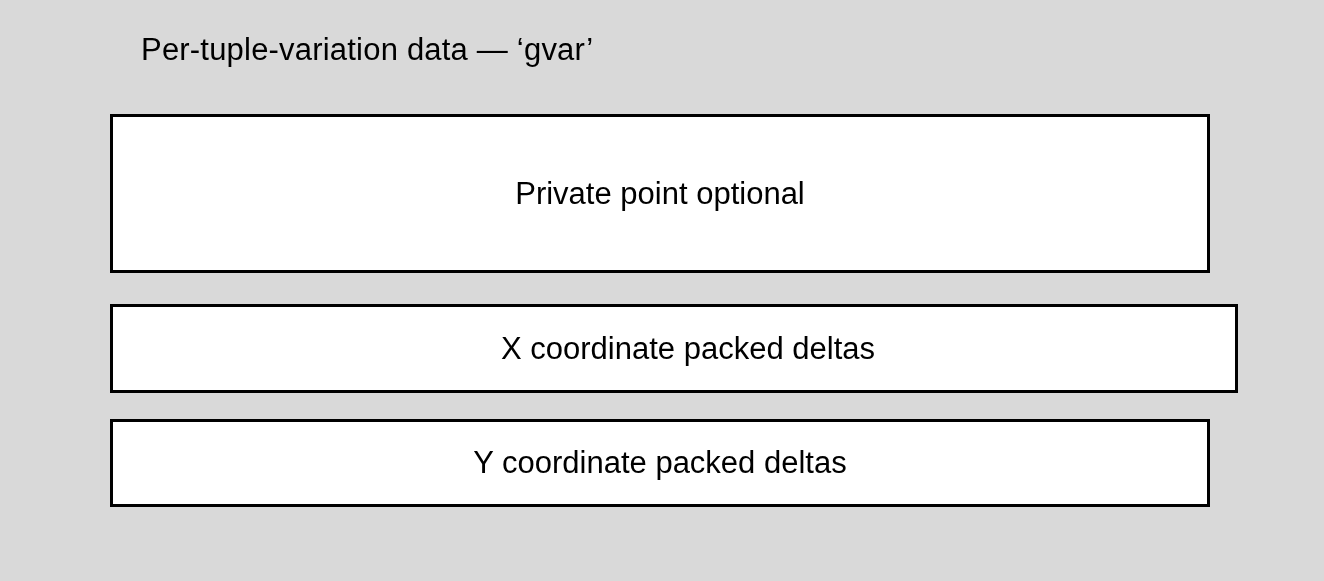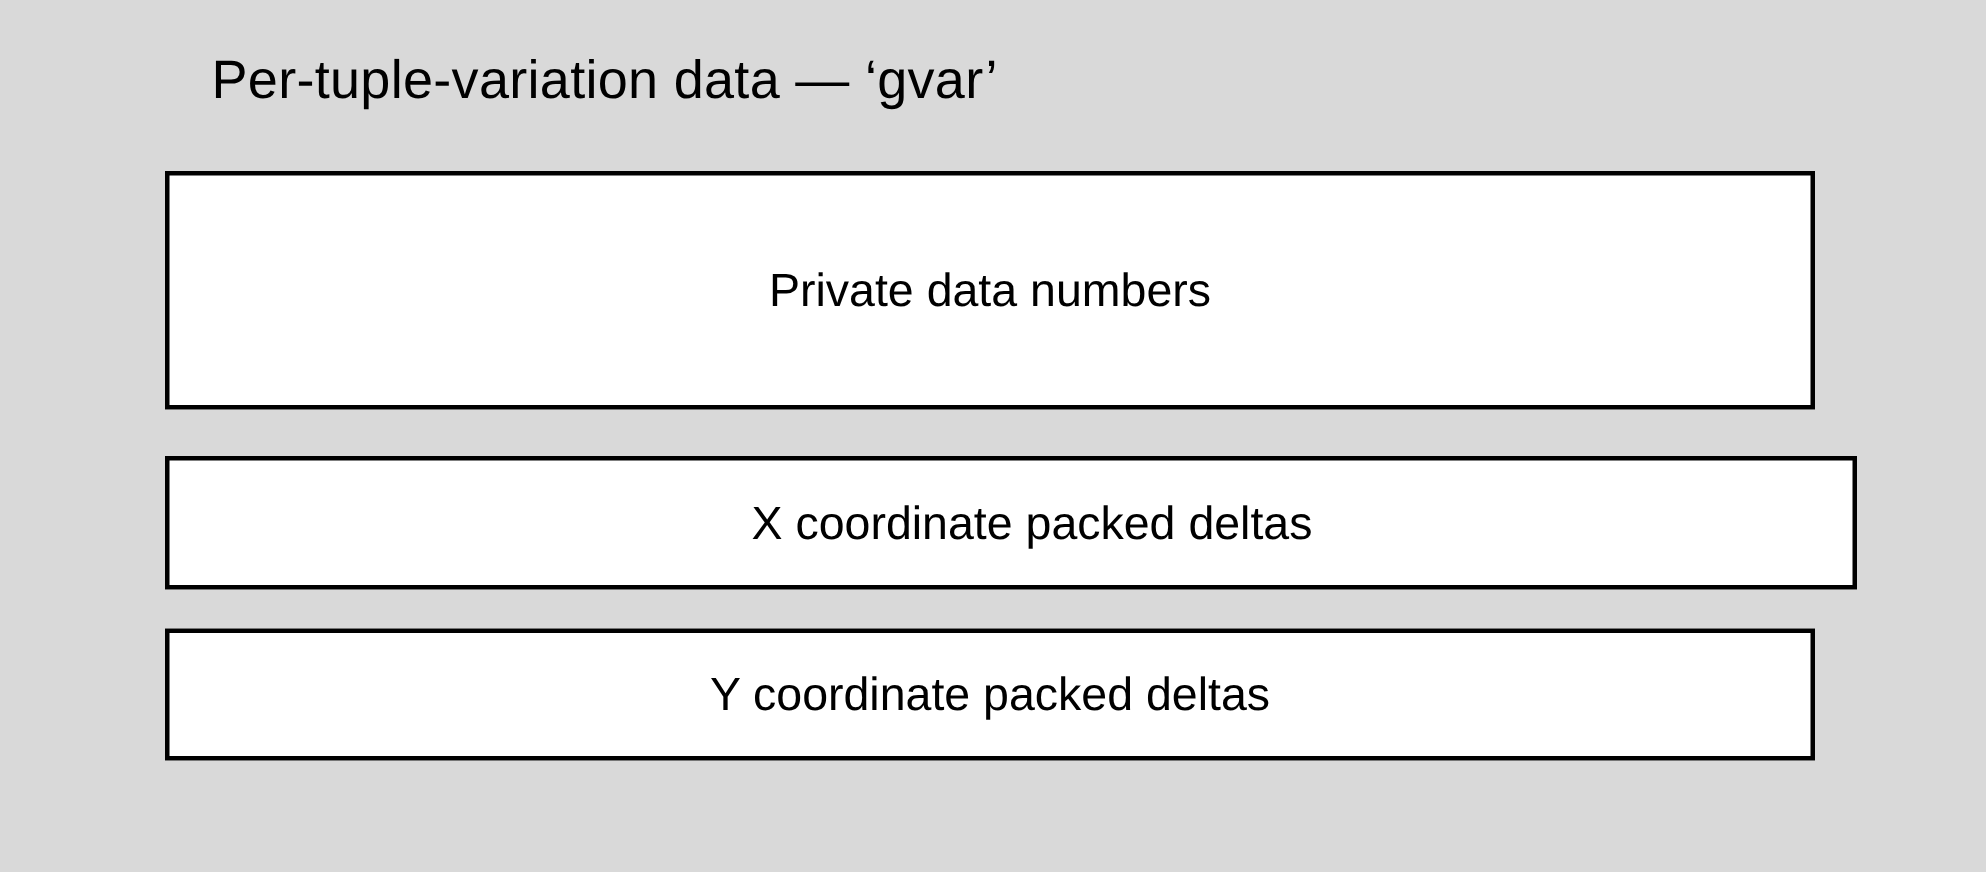--- a/index.html
+++ b/index.html
@@ -12,21 +12,21 @@
     position: relative;
     background: #d9d9d9;
     font-family: "Liberation Sans", sans-serif;
     color: #000000;
     overflow: hidden;
   }
   .diagram-title {
     position: absolute;
     left: 141px;
     top: 32px;
-    font-size: 36px;
+    font-size: 31px;
     letter-spacing: 0.2px;
     color: #000000;
     white-space: nowrap;
   }
   .box {
     position: absolute;
     left: 110px;
     width: 1094px;
     background: #ffffff;
     border: 3px solid #000000;
@@ -55,21 +55,21 @@
     top: 419px;
     height: 82px;
   }
 </style>
 </head>
 <body>
 
 <div class="diagram-title">Per-tuple-variation data — ‘gvar’</div>
 
 <div class="box box-private">
-  <div class="line">Private data numbers</div>
+  <div class="line">Private point optional</div>
 </div>
 
 <div class="box box-xdeltas">
   <div class="line">X coordinate packed deltas</div>
 </div>
 
 <div class="box box-ydeltas">
   <div class="line">Y coordinate packed deltas</div>
 </div>
 

